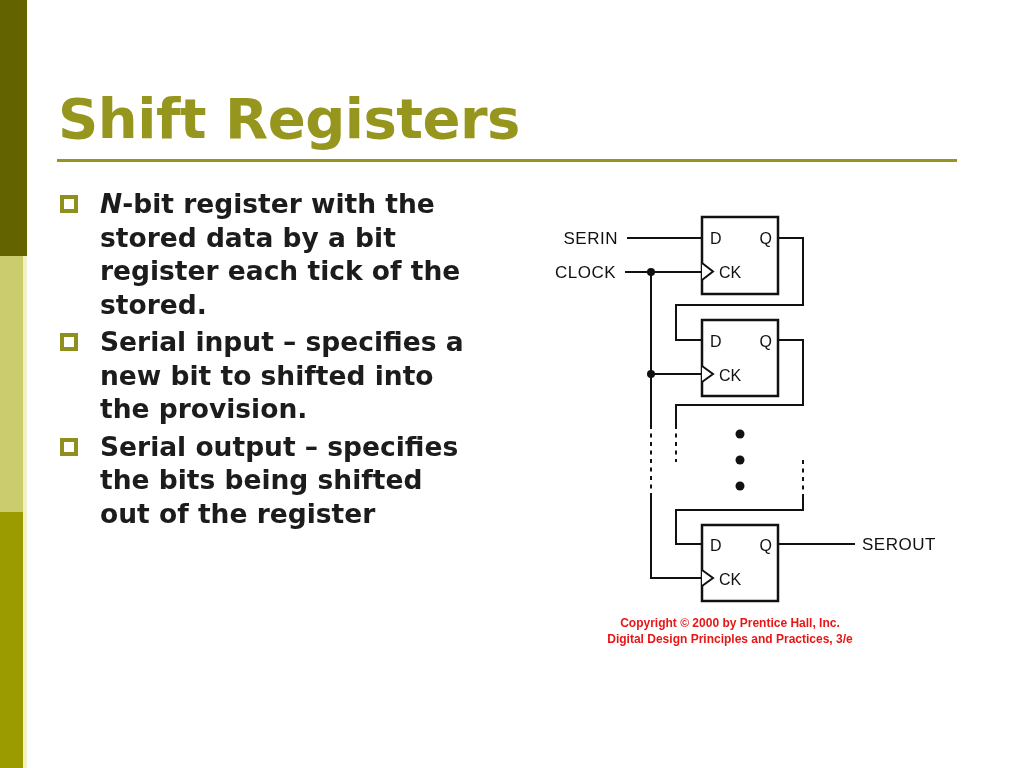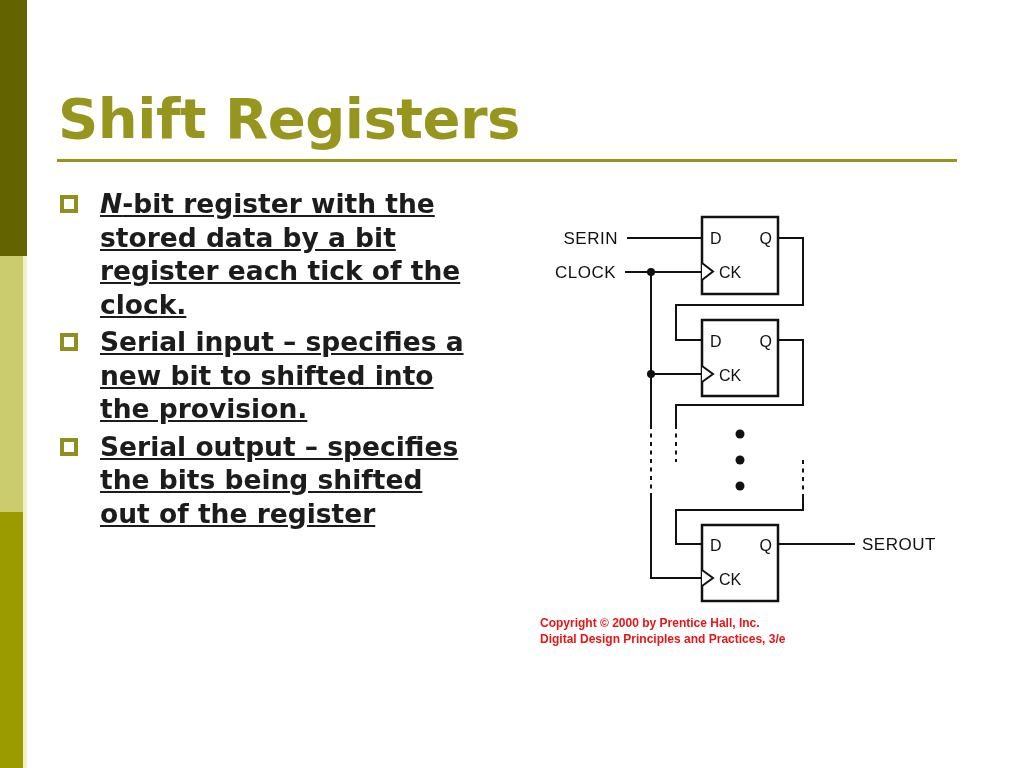--- a/index.html
+++ b/index.html
@@ -25,31 +25,31 @@
   }
 
   .bullets { position:absolute; left:60px; top:187px; color:#1c1c1c; }
   .bullet-row { display:flex; align-items:flex-start; margin-bottom:4px; }
   .bullet-square {
     flex:0 0 auto; width:10px; height:10px; margin-top:8px;
     border:4px solid #8f8f1d; background:#ffffff;
   }
   .bullet-text {
     margin-left:22px; font-size:26.5px; font-weight:bold;
-    line-height:33.5px; white-space:nowrap;text-decoration:underline;
+    line-height:33.5px; white-space:nowrap;
   }
   .bullet-text i { font-style:italic; }
 
   .diagram { position:absolute; left:540px; top:195px; width:450px; height:430px; }
   .diagram text { font-family:"Liberation Sans","DejaVu Sans",sans-serif; fill:#111; }
   .sig-label { font-size:17px; letter-spacing:0.5px; }
   .port-label { font-size:16px; }
 
   .copyright {
-    position:absolute; left:540px; top:616px; width:380px; 
+    position:absolute; left:540px; top:616px; width:380px; text-align:center;
     color:#e81616; font-family:"Liberation Sans","DejaVu Sans",sans-serif;
     font-size:12px; font-weight:bold; line-height:15.5px; white-space:nowrap;
   }
 </style>
 </head>
 <body>
 
 <div class="slide">
 
   <div class="sidebar">
@@ -61,21 +61,21 @@
   <h1 class="title">Shift Registers</h1>
   <div class="title-rule"></div>
 
   <div class="bullets" id="bullets">
       <div class="bullet-row">
         <span class="bullet-square"></span>
         <div class="bullet-text">
           <div class="bullet-line"><i>N</i>-bit register with the</div>
           <div class="bullet-line">stored data by a bit</div>
           <div class="bullet-line">register each tick of the</div>
-          <div class="bullet-line">clock.</div>
+          <div class="bullet-line">stored.</div>
         </div>
       </div>
       <div class="bullet-row">
         <span class="bullet-square"></span>
         <div class="bullet-text">
           <div class="bullet-line">Serial input – specifies a</div>
           <div class="bullet-line">new bit to shifted into</div>
           <div class="bullet-line">the provision.</div>
         </div>
       </div>

